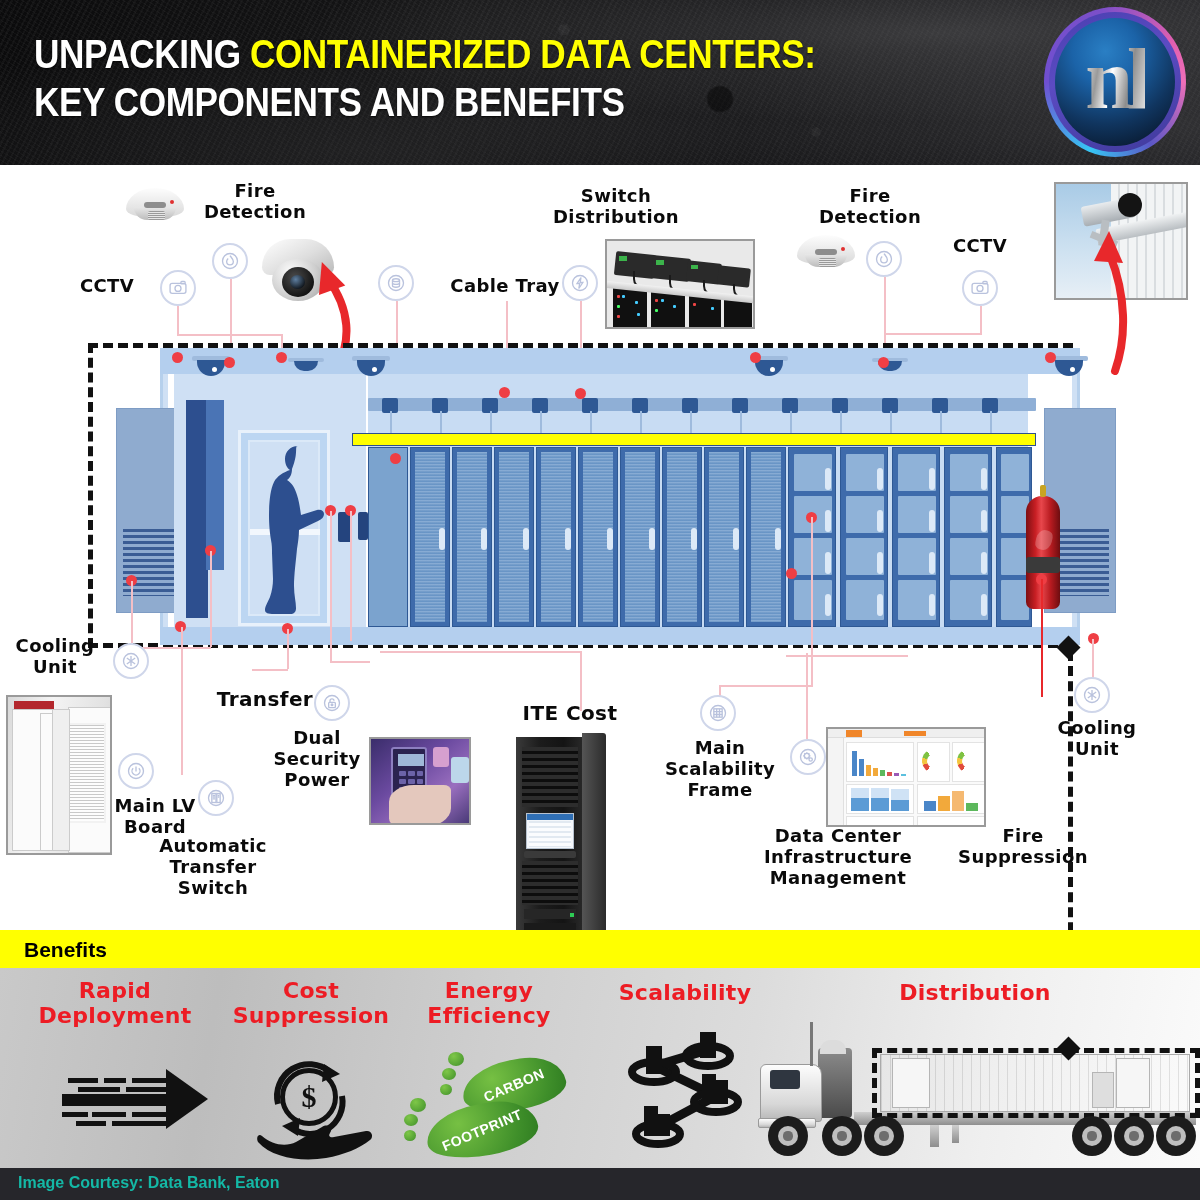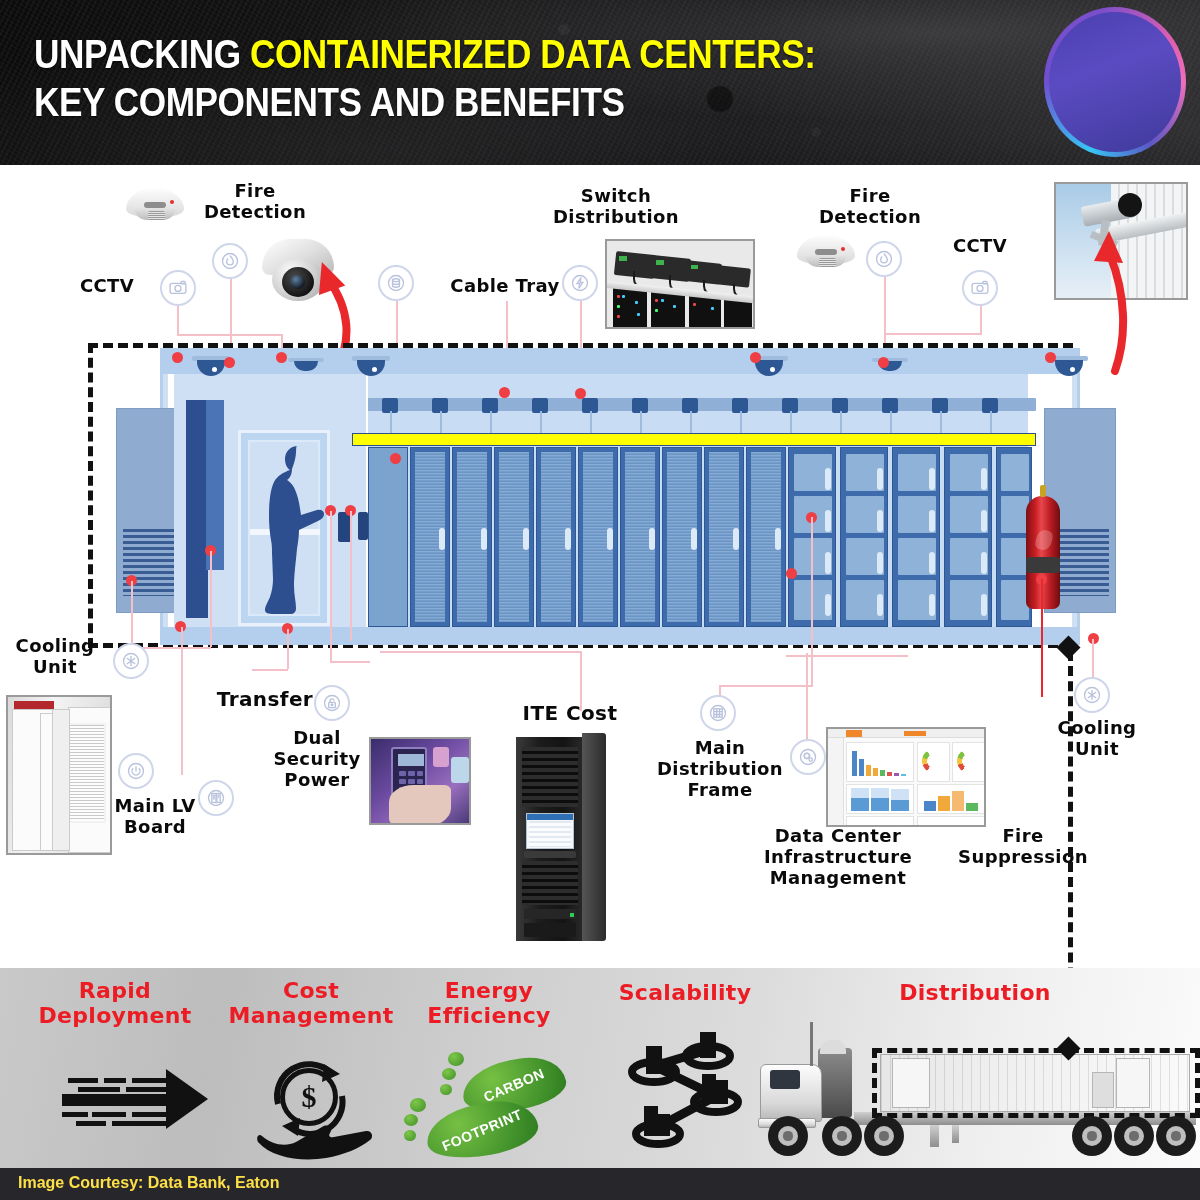--- a/index.html
+++ b/index.html
@@ -276,41 +276,44 @@
   .cntnr-door { position:absolute; background:#f6f6f6; border:1px solid #b5b5b5; }
   #portdash { position:absolute; border:5px dashed #111; }
 
   
   #footer {
     position:absolute; left:0; top:1168px; width:1200px; height:32px;
     background:#26262b;
   }
   #footer .t {
     position:absolute; left:18px; top:6px;
-    font-family:"Liberation Sans", sans-serif; font-weight:700; font-size:16px; color:#fde047;
+    font-family:"Liberation Sans", sans-serif; font-weight:700; font-size:16px; color:#14b8a6;
   }
   
   .bigdash { position:absolute; border-left:5px dashed #111; }
   .diamond { position:absolute; width:17px; height:17px; background:#111; transform:rotate(45deg); }
   .redarrow { position:absolute; }
 </style>
 </head>
 <body>
 
 <div id="page">
 
   <div id="header">
     <div class="grain"></div>
     <div class="htitle">
       <span>UNPACKING </span><span class="hl">CONTAINERIZED DATA CENTERS:</span><br>
       <span>KEY COMPONENTS AND BENEFITS</span>
     </div>
     <div id="logo">
       <div class="ring"></div>
       <div class="ring2"></div>
+      <div class="disc">
+        <span class="nl">nl</span>
+      </div>
     </div>
   </div>
 
   <div id="body">
 
     <div style="position:absolute;left:124px;top:15px;width:62px;height:52px;">
       <div style="position:absolute;left:2px;top:8px;width:58px;height:30px;border-radius:50% 50% 46% 46%/70% 70% 30% 30%;background:linear-gradient(to bottom,#fdfdfd,#d8d8d8);"></div>
       <div style="position:absolute;left:10px;top:27px;width:42px;height:13px;border-radius:0 0 20px 20px;background:linear-gradient(to bottom,#e8e8e8,#bcbcbc);"></div>
       <div style="position:absolute;left:20px;top:22px;width:22px;height:6px;border-radius:3px;background:#8d8d8d;"></div>
       <div style="position:absolute;left:24px;top:31px;width:17px;height:9px;border-radius:2px;background:repeating-linear-gradient(to bottom,#9a9a9a 0 1px,#e6e6e6 1px 2px);"></div>
@@ -718,20 +721,23 @@
 Board</div>
 
     <div class="cicon" style="left:198px;top:615px;">
       <svg viewBox="0 0 24 24">
           <circle cx="12" cy="12" r="9"></circle>
           <rect x="7" y="6.6" width="5" height="10.8"></rect>
           <rect x="13" y="6.6" width="4" height="10.8"></rect>
           <path d="M8 9h3M8 11h3M8 13h3M14 9h2M14 11h2"></path>
         </svg>
     </div>
+    <div class="lbl" style="left:148px;top:670px;width:130px;">Automatic
+Transfer
+Switch</div>
 
     <div class="lbl" style="left:210px;top:524px;width:110px;font-size:20px;">Transfer</div>
     <div class="cicon" style="left:314px;top:520px;">
       <svg viewBox="0 0 24 24">
           <circle cx="12" cy="12" r="9"></circle>
           <rect x="8" y="11.2" width="8" height="6.4" rx="1"></rect>
           <path d="M9.6 11.2V9.4a2.4 2.4 0 0 1 4.8 0"></path>
           <circle cx="12" cy="14" r="1"></circle>
         </svg>
     </div>
@@ -780,21 +786,21 @@
     </div>
 
     <div class="cicon" style="left:700px;top:530px;">
       <svg viewBox="0 0 24 24">
           <circle cx="12" cy="12" r="9"></circle>
           <rect x="7" y="7" width="10" height="10"></rect>
           <path d="M7 10.4h10M7 13.8h10M10.4 7v10M13.8 7v10"></path>
         </svg>
     </div>
     <div class="lbl" style="left:650px;top:572px;width:140px;">Main
-Distribution
+Scalability
 Frame</div>
 
     <div class="cicon" style="left:790px;top:574px;">
       <svg viewBox="0 0 24 24">
           <circle cx="12" cy="12" r="9"></circle>
           <circle cx="10.6" cy="10.6" r="3"></circle>
           <path d="M10.6 6.2v1.4M10.6 13.6v1.4M6.2 10.6h1.4M13.6 10.6h1.4M7.6 7.6l1 1M12.6 12.6l1 1M13.6 7.6l-1 1M8.6 12.6l-1 1"></path>
           <circle cx="15.2" cy="15" r="2"></circle>
         </svg>
     </div>
@@ -852,20 +858,23 @@
           <path d="M12 6v12M7 8.4l10 7.2M17 8.4l-10 7.2"></path>
         </svg>
     </div>
     <div class="lbl" style="left:1042px;top:552px;width:110px;">Cooling
 Unit</div>
 
     <div class="diamond" style="left:1060px;top:474px;"></div>
     <div class="bigdash" style="left:1068px;top:486px;height:432px;"></div>
   </div>
 
+  <div id="benefitsbar">
+    <div class="t">Benefits</div>
+  </div>
 
   <div id="benefits">
 
     <div class="bname" style="left:20px;top:10px;width:190px;">Rapid
 Deployment</div>
     <div class="arrowwrap" style="left:62px;top:100px;width:160px;height:62px;">
       <div class="shaft" style="left:0;top:26px;width:112px;height:12px;"></div>
       <div class="head" style="left:104px;top:1px;"></div>
       <div class="dash" style="left:6px;top:10px;width:30px;"></div>
       <div class="dash" style="left:42px;top:10px;width:22px;"></div>
@@ -873,21 +882,21 @@
       <div class="dash" style="left:16px;top:19px;width:42px;"></div>
       <div class="dash" style="left:64px;top:19px;width:40px;"></div>
       <div class="dash" style="left:0px;top:44px;width:26px;"></div>
       <div class="dash" style="left:30px;top:44px;width:34px;"></div>
       <div class="dash" style="left:70px;top:44px;width:34px;"></div>
       <div class="dash" style="left:14px;top:53px;width:30px;"></div>
       <div class="dash" style="left:50px;top:53px;width:54px;"></div>
     </div>
 
     <div class="bname" style="left:226px;top:10px;width:170px;">Cost
-Management</div>
+Suppression</div>
     <div style="position:absolute;left:248px;top:92px;width:130px;height:100px;">
       <div class="coin" style="left:32px;top:8px;width:58px;height:58px;">
         <span class="s">$</span>
       </div>
       <svg style="position:absolute;left:16px;top:-2px;width:92px;height:82px;" viewBox="0 0 92 82">
         <path d="M14 46 A32 32 0 0 1 66 14" stroke="#111" stroke-width="6" fill="none"></path>
         <path d="M60 6 L76 16 L58 24 Z" fill="#111"></path>
         <path d="M78 38 A32 32 0 0 1 28 70" stroke="#111" stroke-width="6" fill="none"></path>
         <path d="M34 78 L18 68 L36 60 Z" fill="#111"></path>
       </svg>

